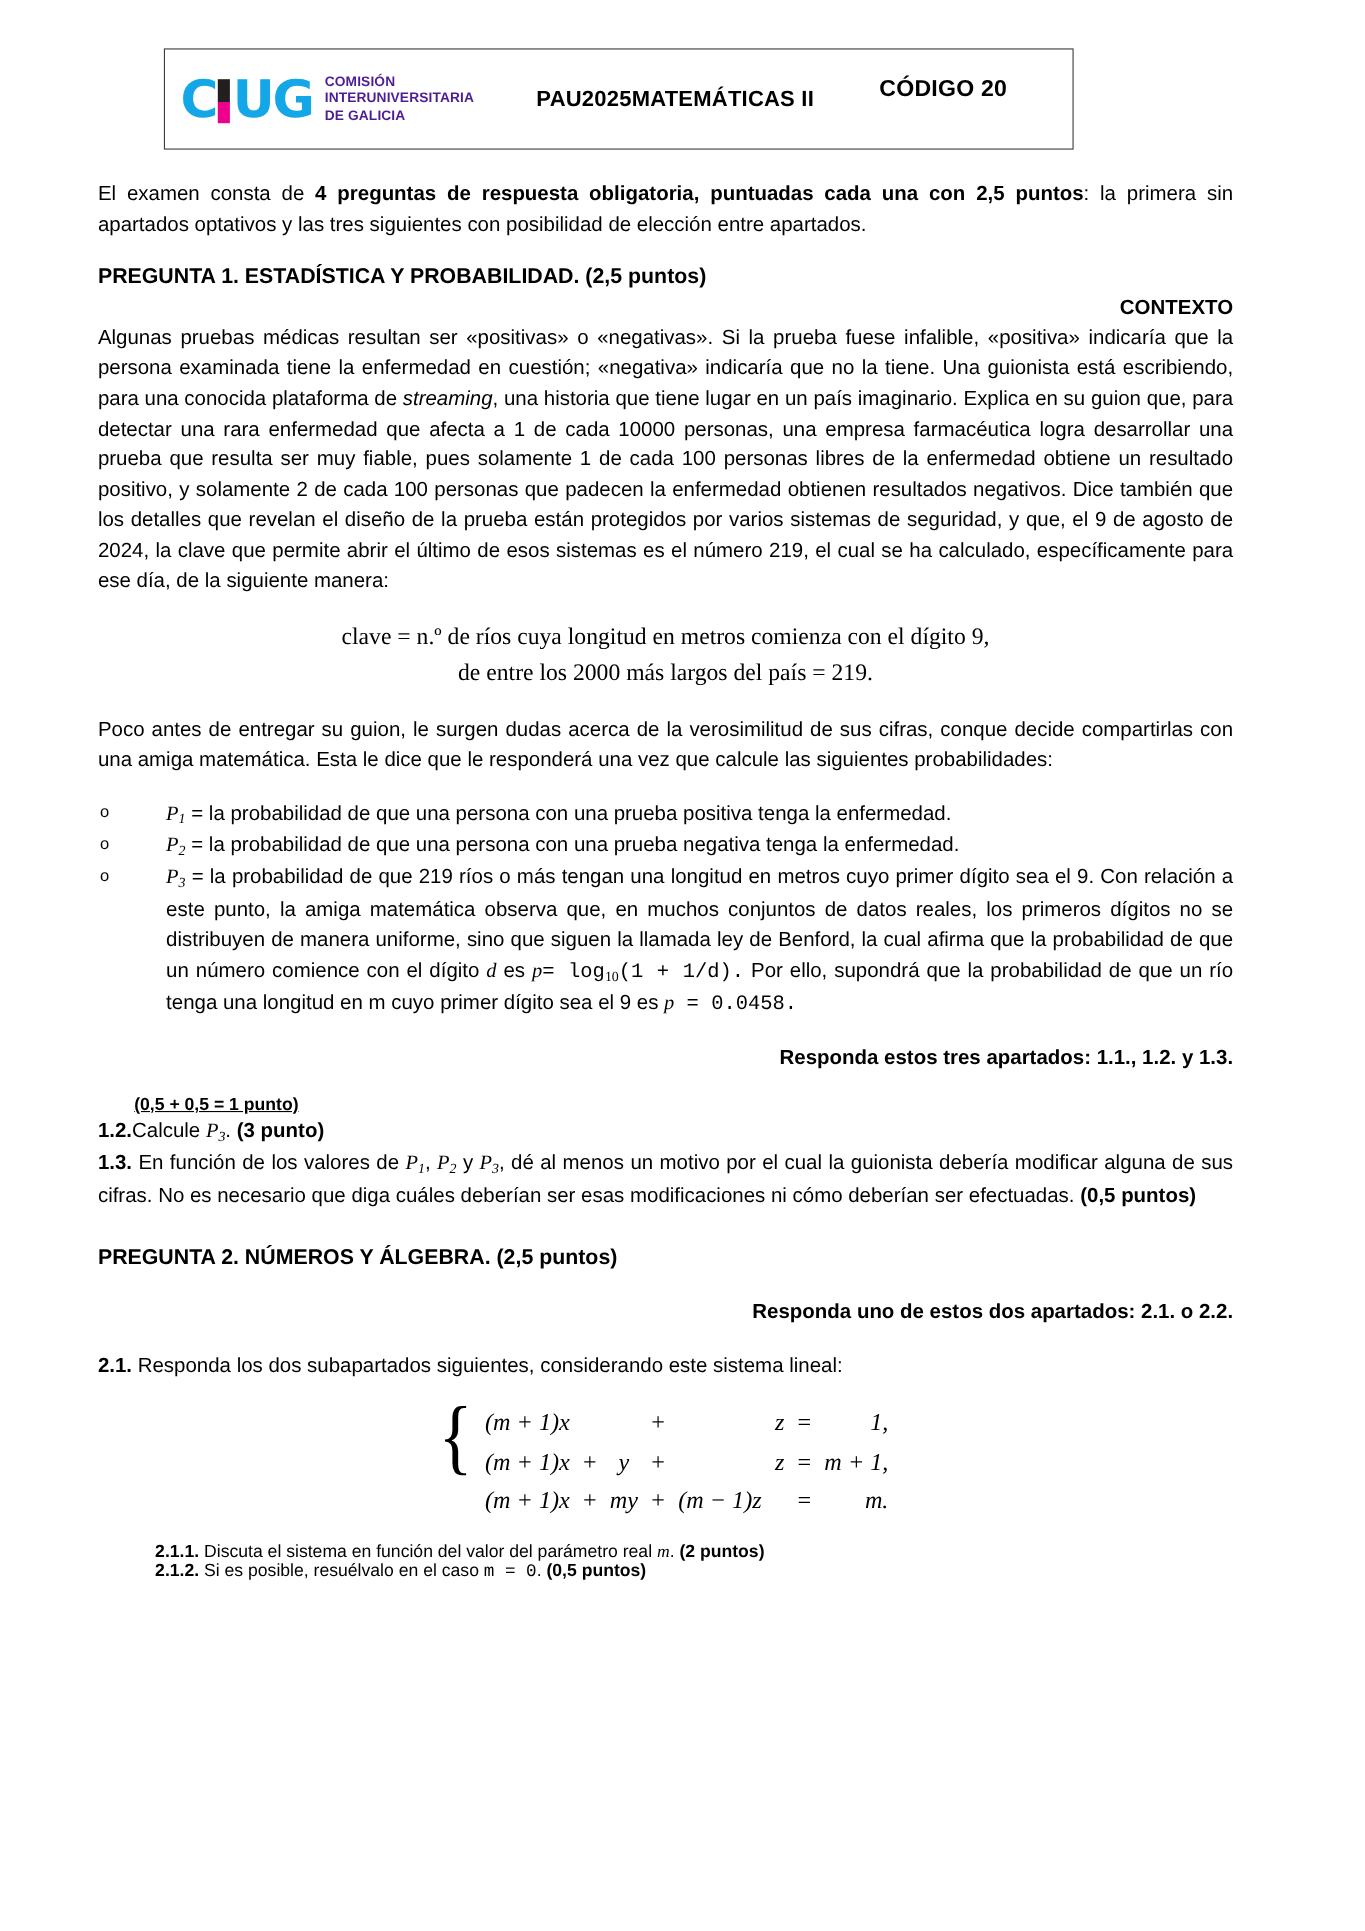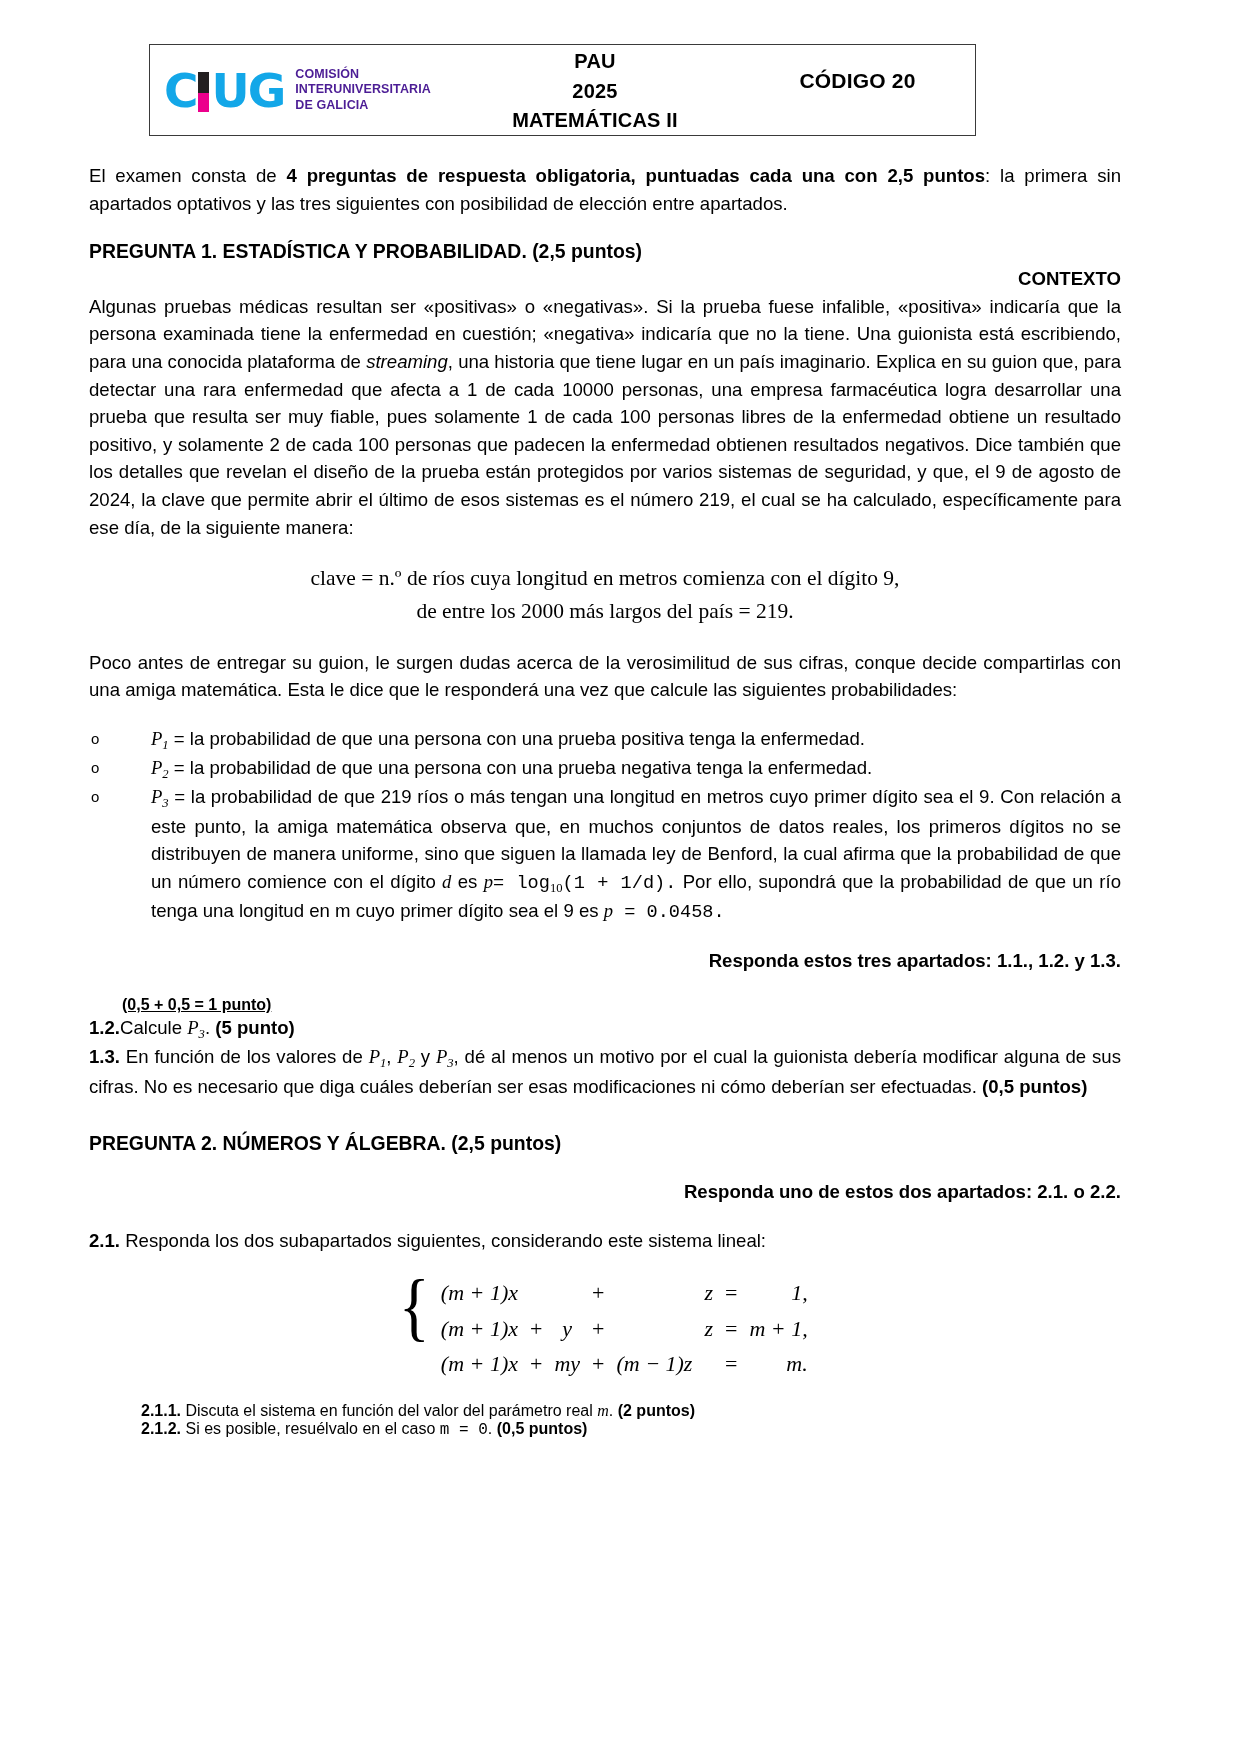--- a/index.html
+++ b/index.html
@@ -73,23 +73,23 @@
     font-family: "Liberation Sans", sans-serif;
     font-weight: 700;
     font-size: 12.5px;
     line-height: 1.22;
     letter-spacing: 0.1px;
     color: #4c1d95;
   }
   .title-cell {
     flex: 1;
     display: flex;
-    flex-direction: column;
-    align-items: center;
-    justify-content: flex-start;
+    flex-direction: row;
+    align-items: center;
+    justify-content: flex-end;
     padding-top: 2px;
   }
   .title-cell div {
     font-weight: 700;
     font-size: 20px;
     line-height: 1.48;
     letter-spacing: 0.2px;
   }
   .code-cell {
     width: 235px;
@@ -300,21 +300,21 @@
 
     <div class="spacer-md"></div>
 
     <div class="subheading">Responda estos tres apartados: 1.1., 1.2. y 1.3.</div>
 
     <div class="spacer-md"></div>
 
 
     <div class="indent2"><b>(0,5 + 0,5 = 1 punto)</b></div>
 
-    <p class="noj"><b>1.2.</b><span>Calcule </span><span class="mth">P</span><sub>3</sub><span>. </span><b>(5 punto)</b></p>
+    <p class="noj"><b>1.2.</b><span>Calcule </span><span class="mth">P</span><sub>3</sub><span>. </span><b>(3 punto)</b></p>
 
     <p class="just"><b>1.3.</b><span> En función de los valores de </span><span class="mth">P</span><sub>1</sub><span>, </span><span class="mth">P</span><sub>2</sub><span> y </span><span class="mth">P</span><sub>3</sub><span>, dé al menos un motivo por el cual la guionista debería modificar alguna de sus cifras. No es necesario que diga cuáles deberían ser esas modificaciones ni cómo deberían ser efectuadas. </span><b>(0,5 puntos)</b></p>
 
     <div class="spacer-lg"></div>
 
     <div class="heading">PREGUNTA 2. NÚMEROS Y ÁLGEBRA. (2,5 puntos)</div>
 
     <div class="spacer-md"></div>
 
     <div class="subheading">Responda uno de estos dos apartados: 2.1. o 2.2.</div>

